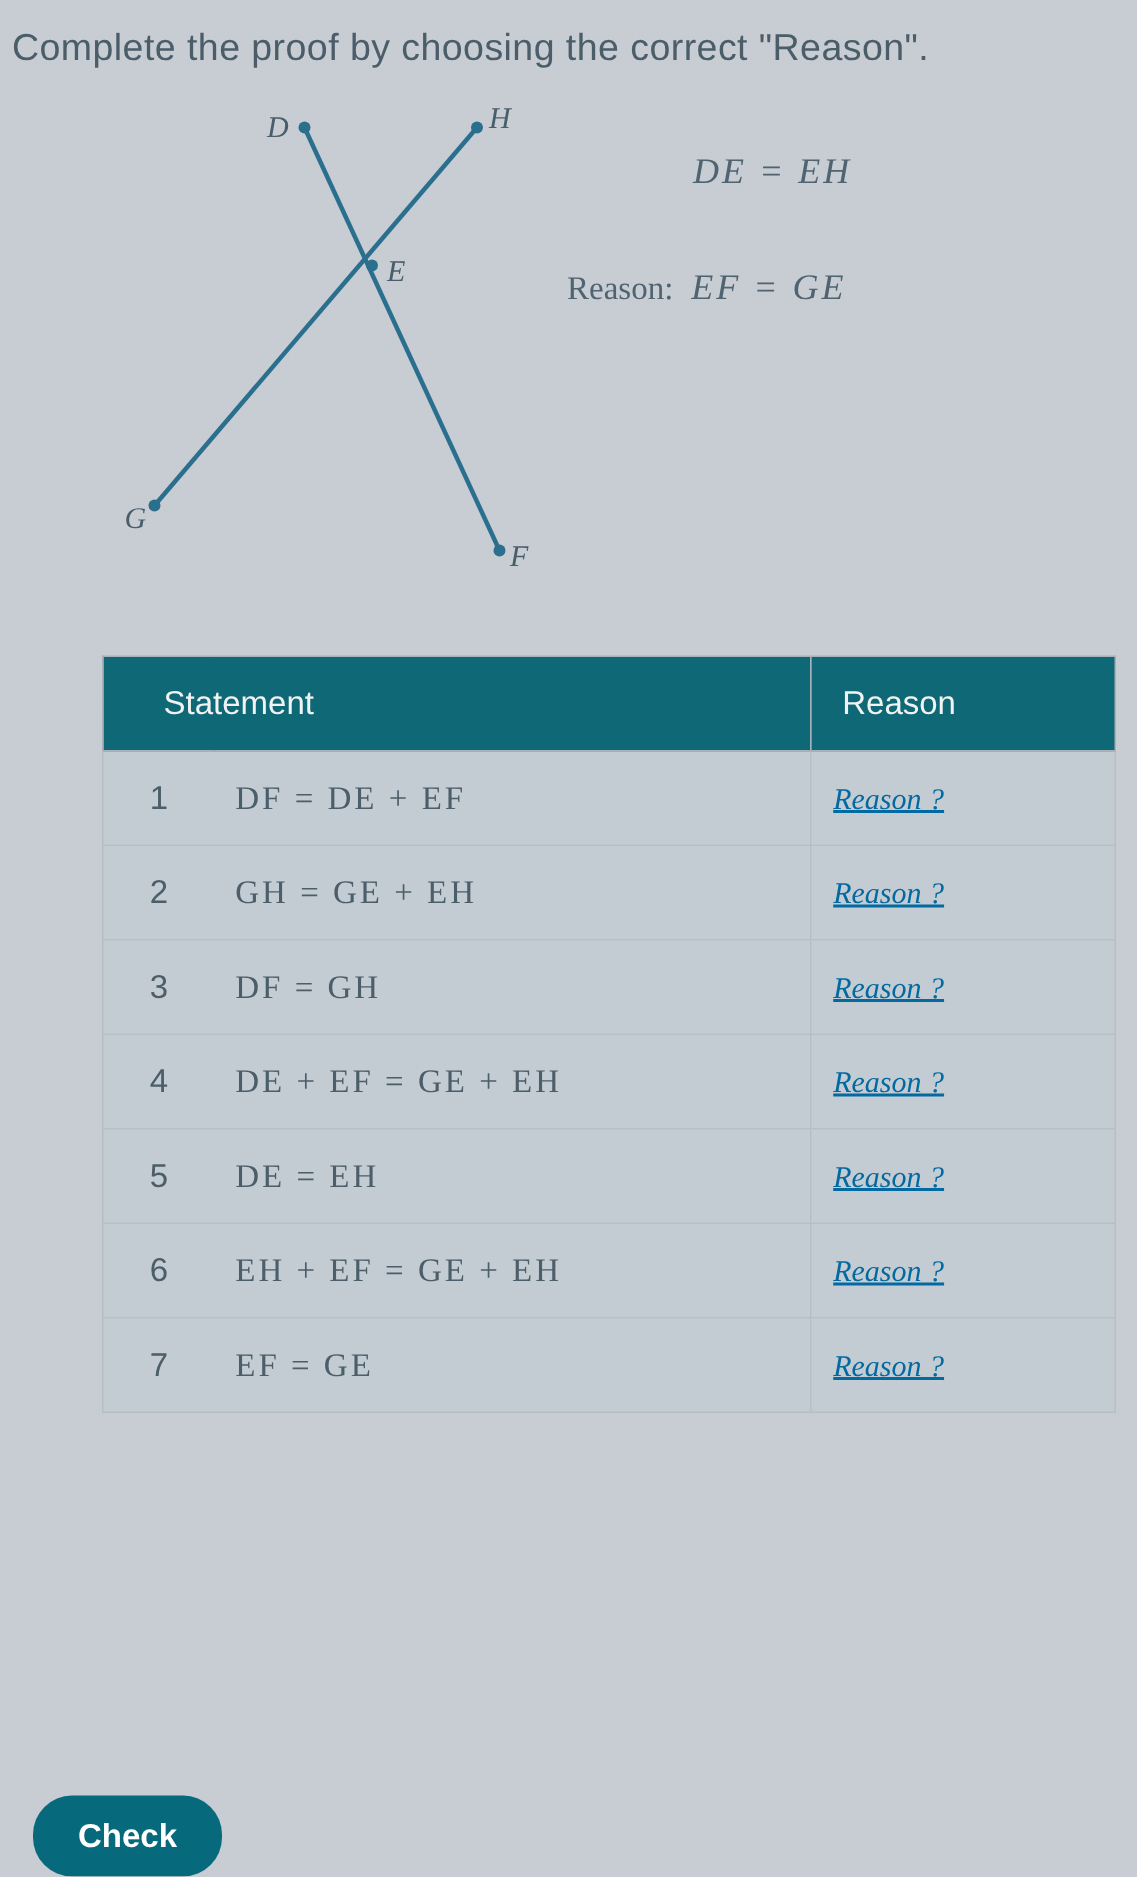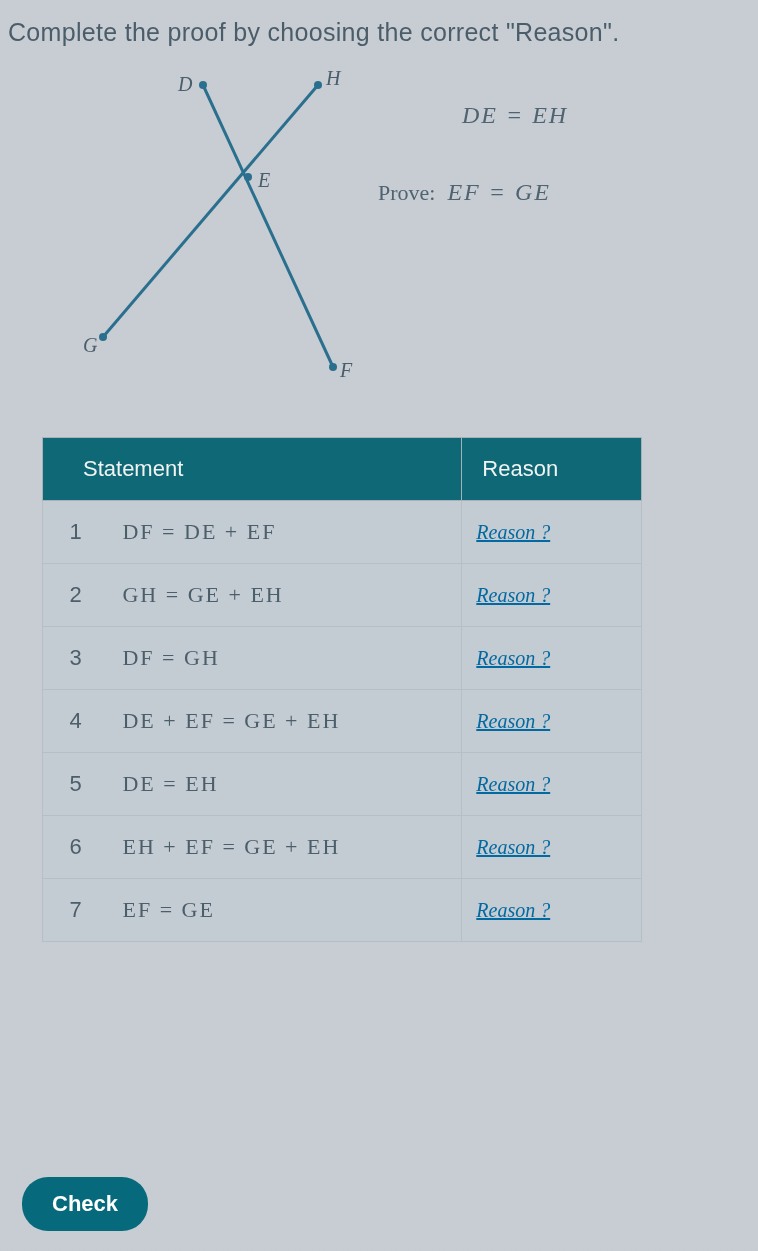--- a/index.html
+++ b/index.html
@@ -37,22 +37,22 @@
     font-family: 'Georgia', serif;
     font-style: italic;
     font-size: 24px;
     color: #4f6370;
   }
   .given-line { margin-bottom: 50px; }
   .given-line .label { font-style: normal; font-family: Verdana; font-size:22px; margin-right:6px;}
   .given-line .math { letter-spacing: 2px; }
 
   .table-area {
-    margin: 0 0 0 34px;
-    width: 600px;
+    margin: 0 0 0 60px;
+    width: 676px;
     border-collapse: collapse;
   }
   .table-area thead th {
     background: #0e6876;
     color: #f0f3f2;
     font-weight: normal;
     font-size: 22px;
     text-align: left;
     padding: 18px 20px;
     border: 1px solid #a9b1b8;
@@ -81,21 +81,21 @@
     color: #0369a1;
     font-style: italic;
     text-decoration: underline;
     cursor: pointer;
     font-family: Verdana;
     font-size:20px;
   }
   .check-btn {
     position: absolute;
     left: 22px;
-    bottom: 20px;
+    bottom: 0;
     background: #076a7c;
     color: #fff;
     font-size: 22px;
     font-weight: bold;
     border: none;
     border-radius: 26px;
     padding: 14px 30px;
     cursor: pointer;
   }
   svg text {
@@ -129,21 +129,21 @@
       <text x="210" y="120">E</text>
       <text x="35" y="285">G</text>
       <text x="292" y="310">F</text>
     </svg>
   </div>
   <div class="givens">
     <div class="given-line" style="padding-left:84px;">
       <span class="math">DE = EH</span>
     </div>
     <div class="given-line">
-      <span class="label">Prove:</span>
+      <span class="label">Reason:</span>
       <span class="math">EF = GE</span>
     </div>
   </div>
 </div>
 
 <table class="table-area">
   <thead>
     <tr>
       <th class="stmt-head" colspan="2">Statement</th>
       <th>Reason</th>

